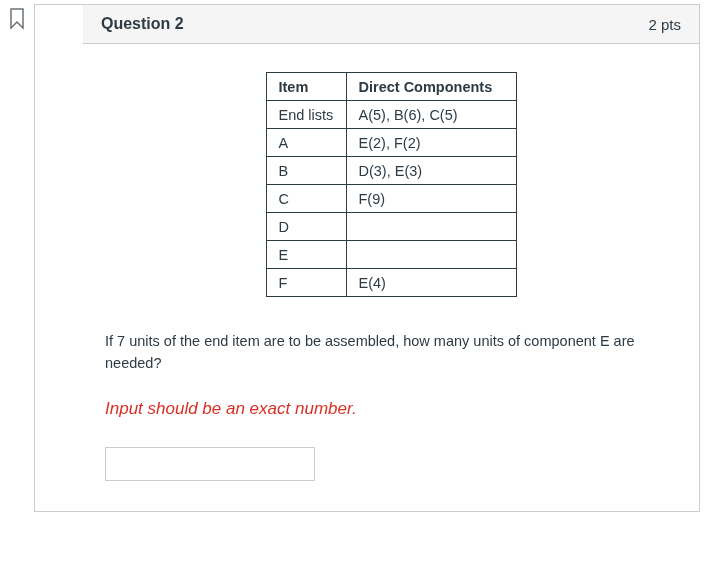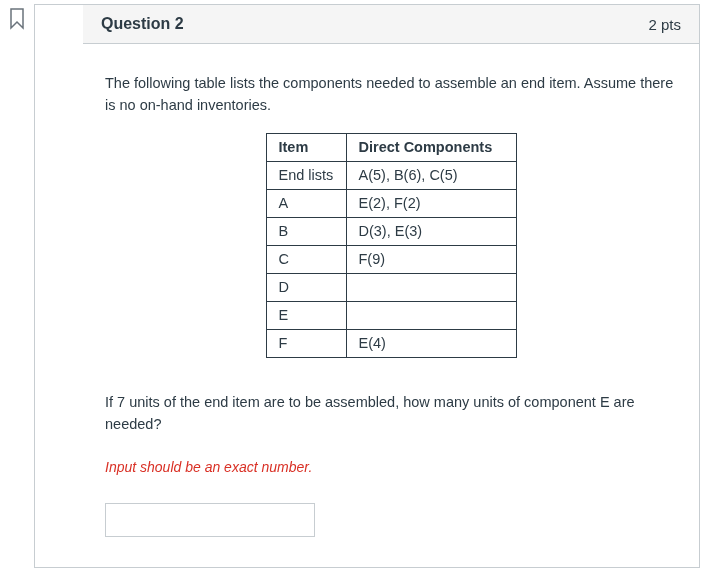--- a/index.html
+++ b/index.html
@@ -47,21 +47,21 @@
       border: 1px solid #2d3b45;
       padding: 5px 12px;
       text-align: left;
       font-size: 14.5px;
       height: 28px;
     }
     .bom-table th { font-weight: 700; }
     .bom-table .col-item { width: 80px; }
     .bom-table .col-comp { width: 170px; }
     .prompt-text { font-size: 14.5px; line-height: 1.5; margin-bottom: 24px; }
-    .hint-text { font-size: 14px; font-style: italic; color: #d93025; margin-bottom: 28px; }
+    .hint-text { font-size: 17px; font-style: italic; color: #d93025; margin-bottom: 28px; }
     .answer-input {
       width: 210px;
       height: 34px;
       border: 1px solid #c7cdd1;
       padding: 4px 8px;
       font-size: 14px;
       margin-bottom: 6px;
     }
   </style>
 </head>
@@ -74,21 +74,20 @@
     </svg>
   </span>
 
   <div class="question-card">
     <div class="question-header">
       <span class="question-title">Question 2</span>
       <span class="question-points">2 pts</span>
     </div>
 
     <div class="question-body">
-      <p class="intro-text">The following table lists the components needed to assemble an end item. Assume there is no on-hand inventories.</p>
 
       <table class="bom-table">
         <thead>
           <tr>
             <th class="col-item">Item</th>
             <th class="col-comp">Direct Components</th>
           </tr>
         </thead>
         <tbody>
           <tr>

